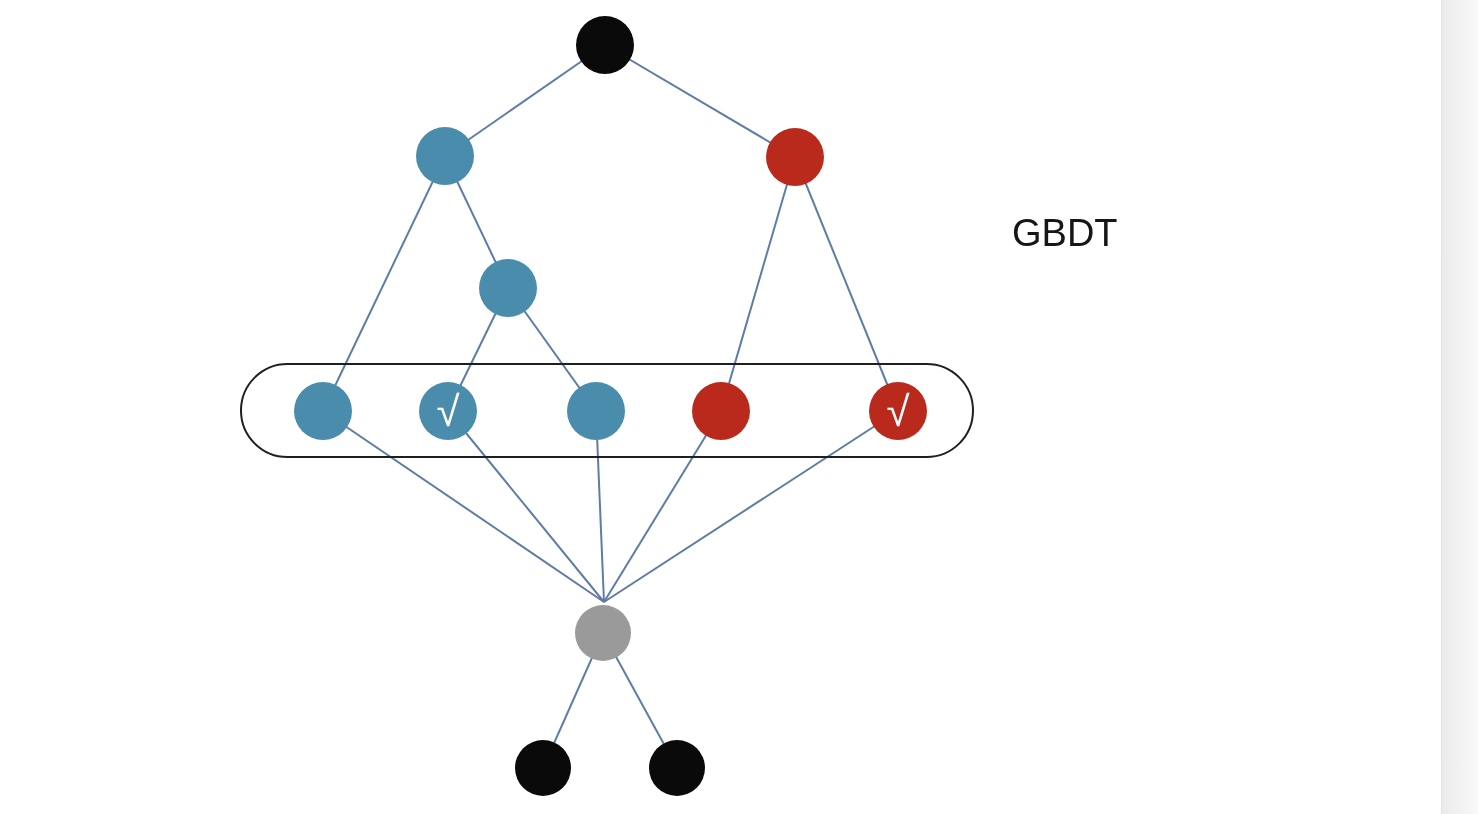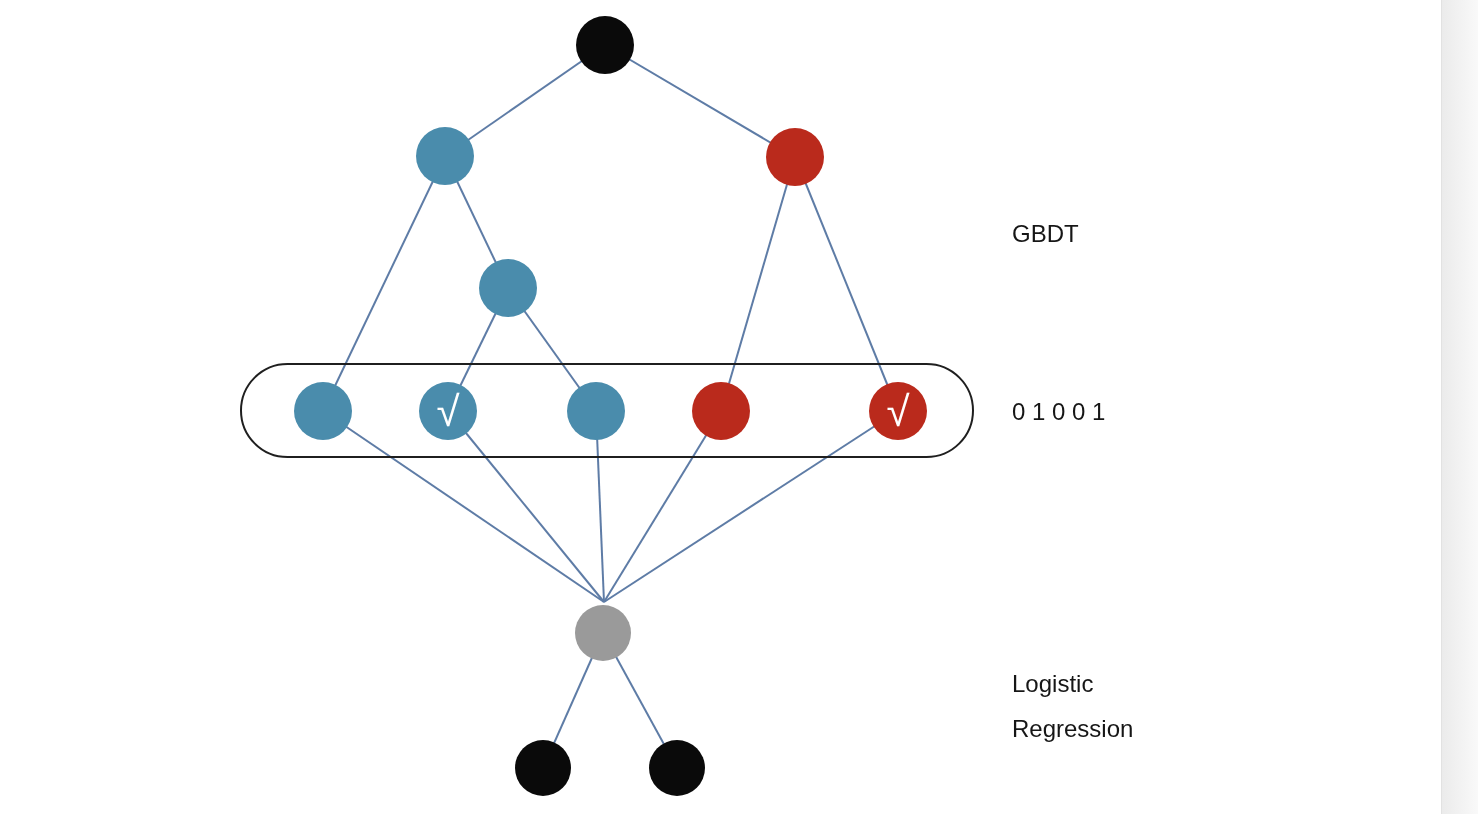--- a/index.html
+++ b/index.html
@@ -7,21 +7,21 @@
     position:relative;
     width:1478px;height:814px;
     background:#ffffff;
     overflow:hidden;
     font-family:"Liberation Sans",sans-serif;
   }
   #diagram{position:absolute;left:0;top:0;width:1478px;height:814px;}
   .side-label{
     position:absolute;
     left:1012px;
-    font-size:24px;
+    font-size:38px;
     line-height:45px;
     color:#161616;
     white-space:nowrap;
   }
   #gbdt-label{top:211px;}
   #vector-label{top:389px;}
   #lr-label{top:661px;}
   .edge-band{
     position:absolute;
     top:0;right:0;
@@ -65,22 +65,17 @@
       <text x="898" y="426" fill="#ffffff" text-anchor="middle" font-size="42" font-family="&quot;Liberation Sans&quot;, sans-serif">√</text>
       <circle cx="603" cy="633" r="28" fill="#9a9a9a"></circle>
       <circle cx="543" cy="768" r="28" fill="#0a0a0a"></circle>
       <circle cx="677" cy="768" r="28" fill="#0a0a0a"></circle>
     </svg>
 
   <div class="side-label" id="gbdt-label">
     <div>GBDT</div>
   </div>
 
-  <div class="side-label" id="vector-label">0 1 0 0 1</div>
 
-  <div class="side-label" id="lr-label">
-    <div>Logistic</div>
-    <div>Regression</div>
-  </div>
 
   <div class="edge-band"></div>
 
 </div>
 
 </body></html>

